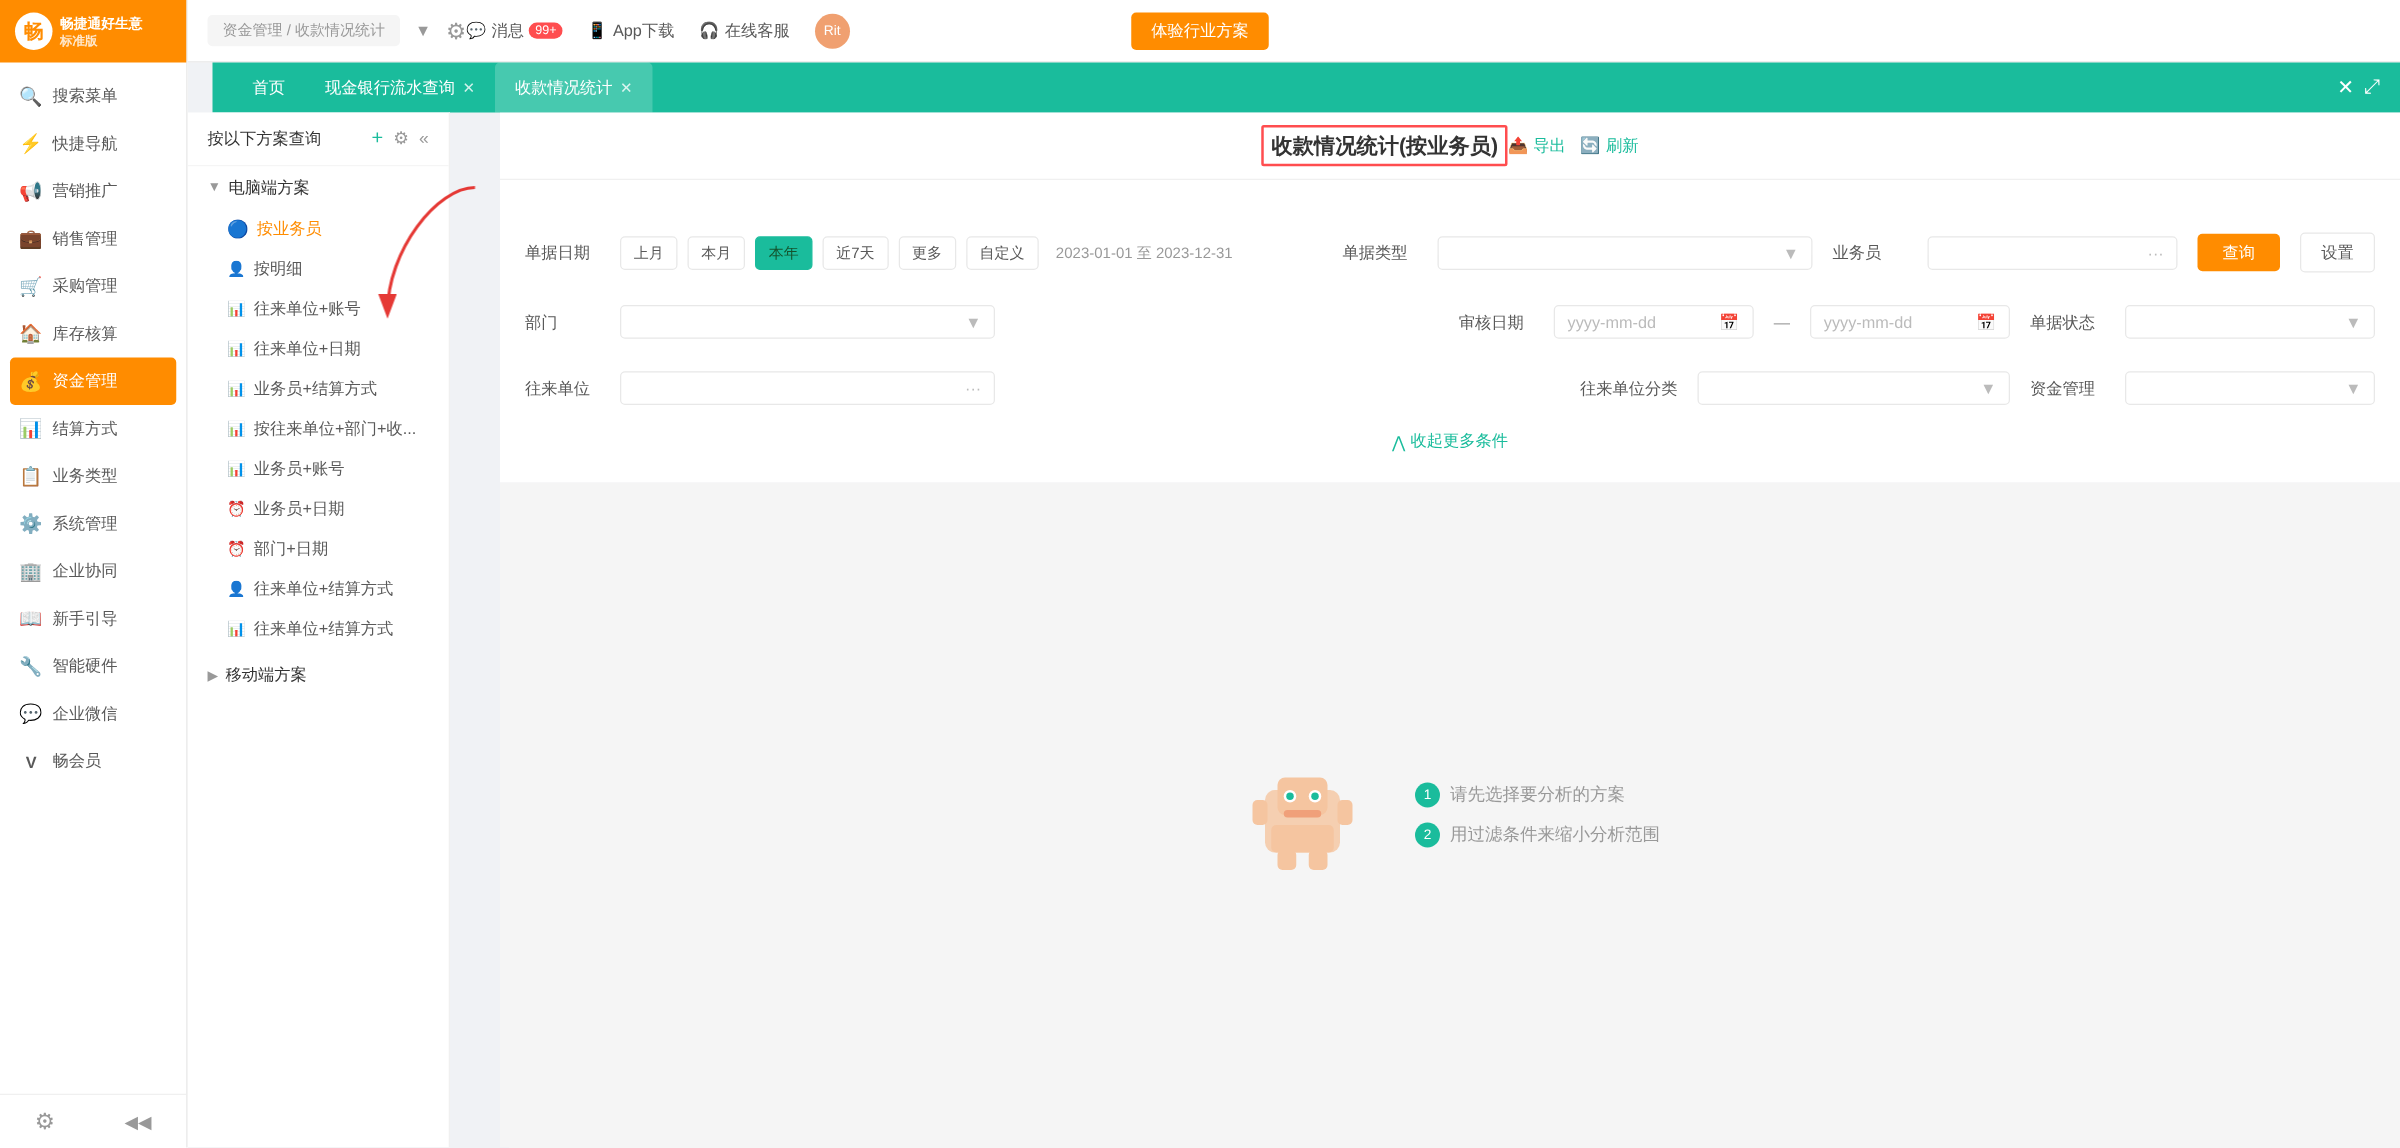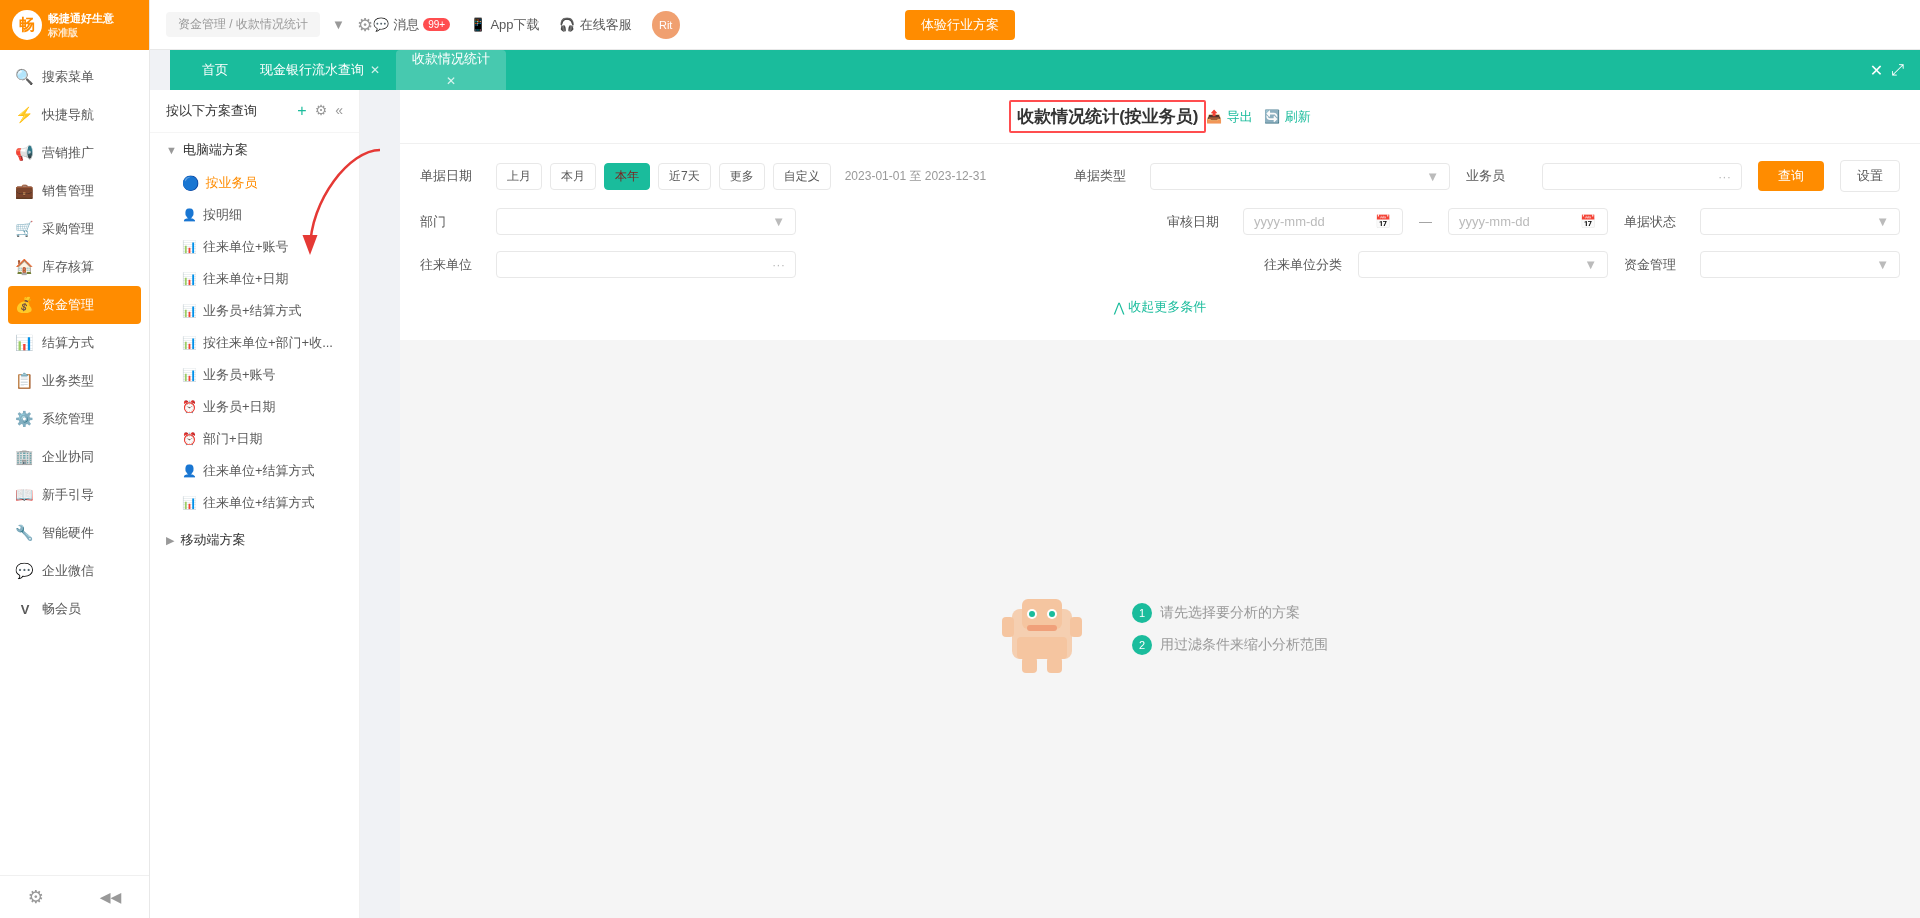--- a/index.html
+++ b/index.html
@@ -48,50 +48,50 @@
     
     .tabbar {
       height: 40px; background: #1abc9c; display: flex; align-items: center;
       padding: 0 16px; gap: 0; margin-left: 20px;
     }
     .tab {
       padding: 0 16px; height: 40px; display: flex; align-items: center; gap: 6px;
       color: white; cursor: pointer; font-size: 13px; position: relative;
     }
     .tab.home { color: white; }
-    .tab.active { background: rgba(255,255,255,0.2); border-radius: 4px 4px 0 0; flex-direction: column; }
+    .tab.active { background: rgba(255,255,255,0.2); border-radius: 4px 4px 0 0; }
     .tab-close { font-size: 12px; color: rgba(255,255,255,0.8); cursor: pointer; }
     .tabbar-right { margin-left: auto; display: flex; gap: 8px; }
     .tabbar-btn { color: white; cursor: pointer; font-size: 16px; }
 
     
     .page-header {
       background: white; padding: 10px 20px; display: flex; align-items: center;
       justify-content: center; border-bottom: 1px solid #f0f0f0;
     }
     .page-actions { display: flex; gap: 12px; align-items: center; }
     .action-btn {
       display: flex; align-items: center; gap: 4px;
       color: #1abc9c; cursor: pointer; font-size: 13px;
     }
 
     
     .filter-panel {
       background: white; margin: 0; padding: 16px 20px;
     }
     .filter-row {
-      display: flex; align-items: center; gap: 16px; margin-bottom: 16px;
+      display: flex; align-items: center; gap: 16px; margin-bottom: 16px; margin-top: 26px;
     }
     .filter-label { color: #595959; font-size: 13px; min-width: 60px; }
     .filter-date-group { display: flex; align-items: center; gap: 8px; }
     .date-btn {
       padding: 4px 10px; border: 1px solid #e8e8e8; border-radius: 4px;
       cursor: pointer; font-size: 12px; color: #595959; background: #fff;
     }
-    .date-btn.active { background: #1abc9c; color: #7f1d1d; border-color: #1abc9c; }
+    .date-btn.active { background: #1abc9c; color: #14532d; border-color: #1abc9c; }
     .date-range { color: #595959; font-size: 12px; }
     .filter-select {
       border: 1px solid #e8e8e8; border-radius: 4px; padding: 5px 10px;
       font-size: 13px; color: #595959; background: #fff; min-width: 200px;
       display: flex; align-items: center; justify-content: space-between; cursor: pointer;
     }
     .filter-select-wide { min-width: 300px; }
     .filter-input {
       border: 1px solid #e8e8e8; border-radius: 4px; padding: 5px 10px;
       font-size: 13px; color: #bbb; background: #fff; min-width: 160px; justify-content: space-between;

